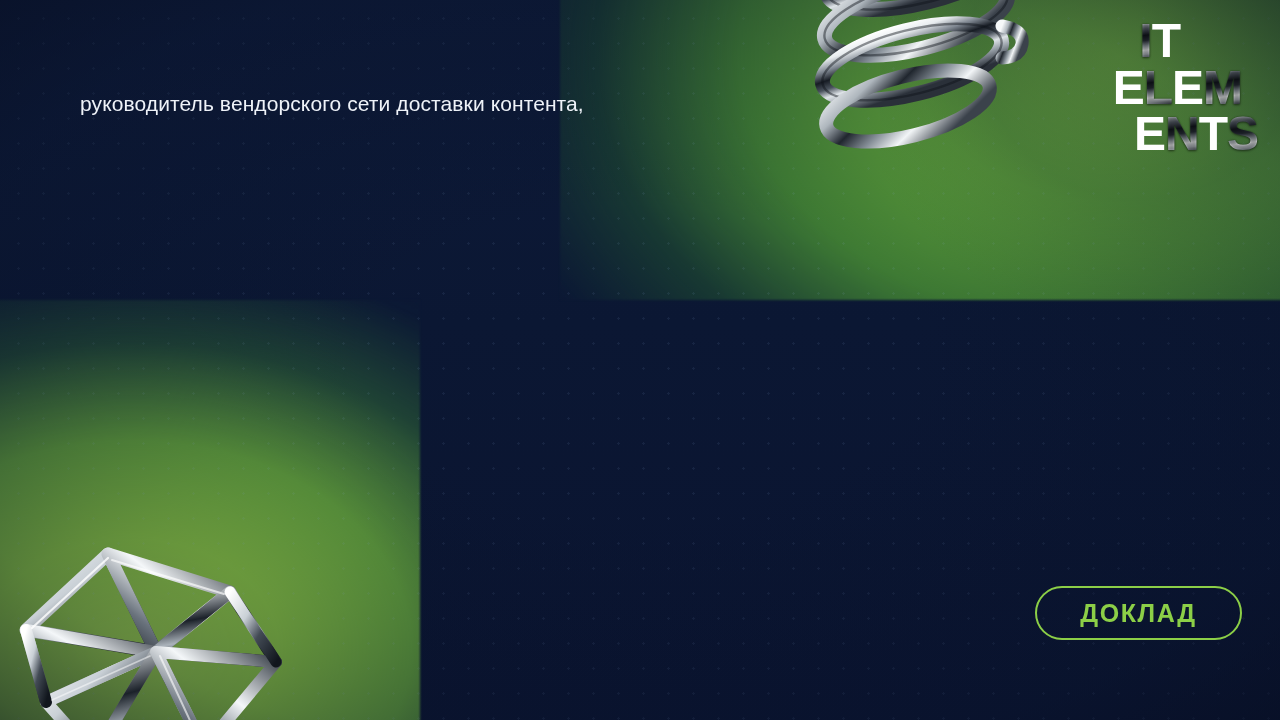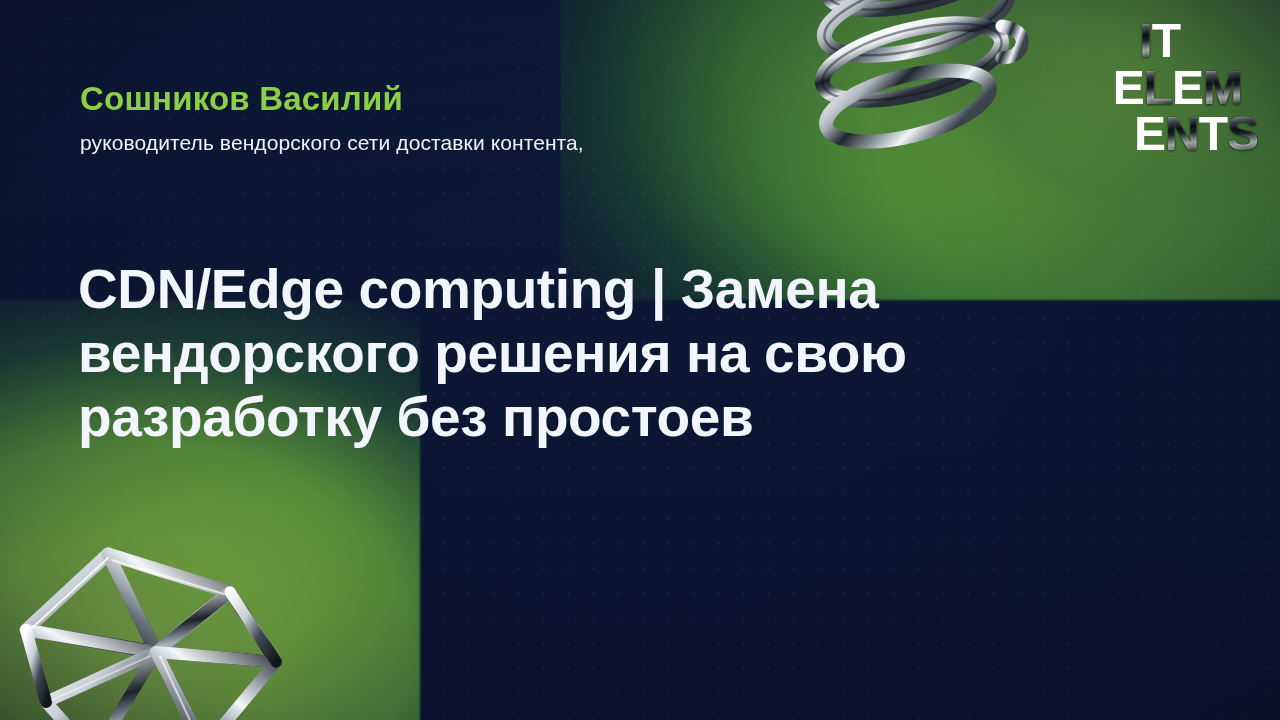--- a/index.html
+++ b/index.html
@@ -250,20 +250,21 @@
     </div>
     <div class="logo-row r3">
       <span class="lg white">E</span>
       <span class="lg chrome">N</span>
       <span class="lg white">T</span>
       <span class="lg chrome">S</span>
     </div>
   </div>
 
   <div class="speaker">
-    <div class="speaker-name">Сошников Василий</div>
     <div class="speaker-role">руководитель вендорского сети доставки контента,</div>
   </div>
 
-  <h1 class="title">CDN/Edge computing | Замена вендорского решения на свою разработку без простоев</h1>
-
+
+  <div class="badge">
+    <span class="badge-label">ДОКЛАД</span>
+  </div>
 
 </div>
 
 </body></html>

